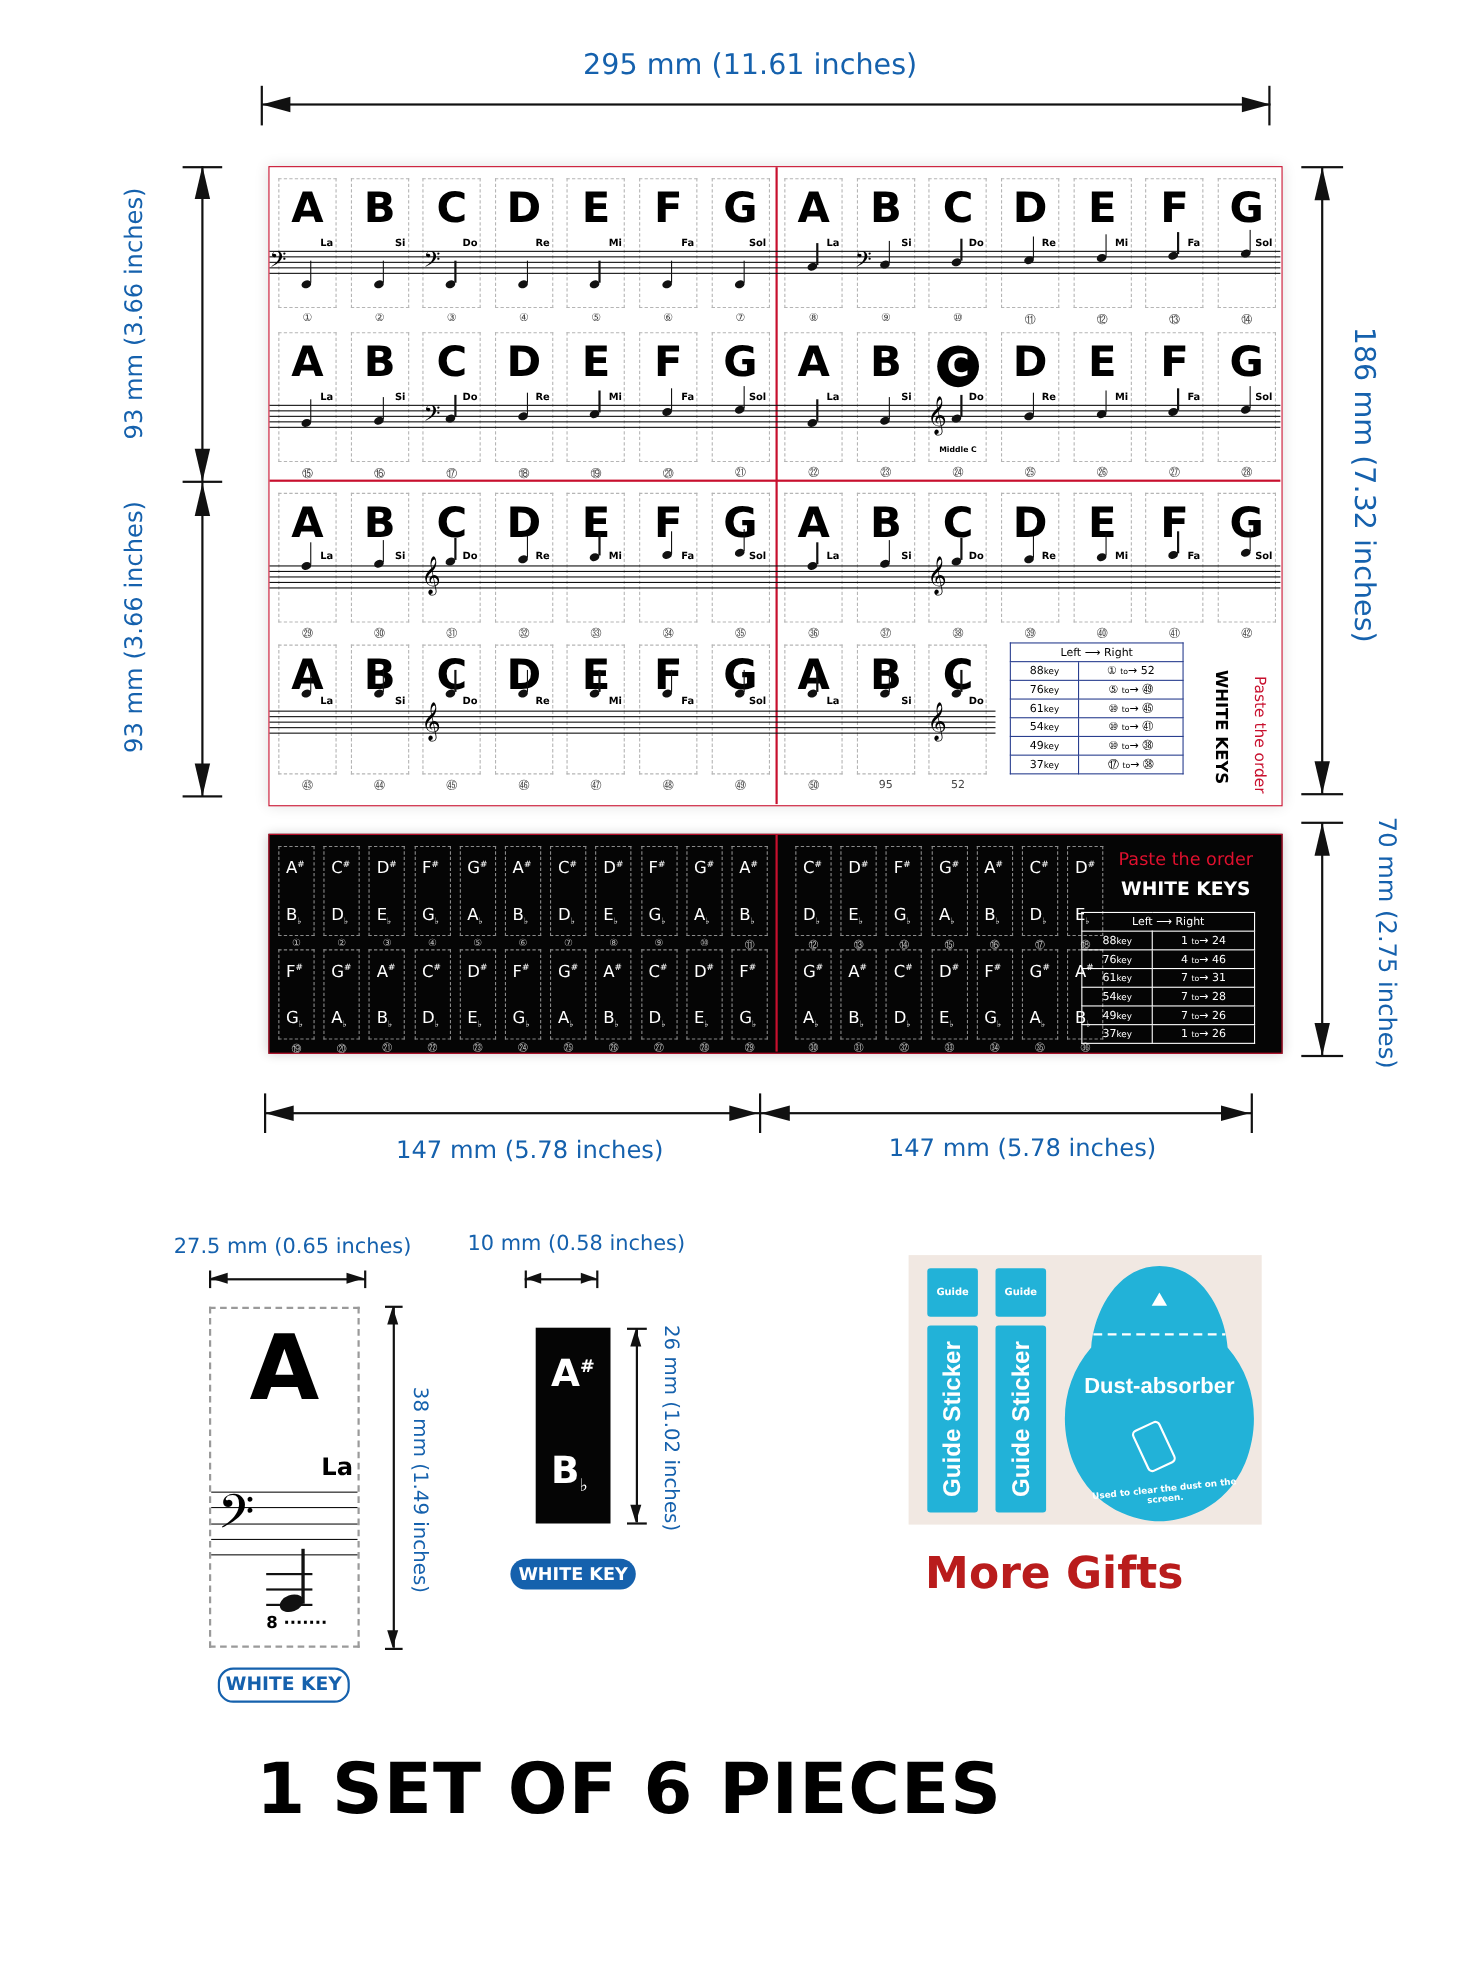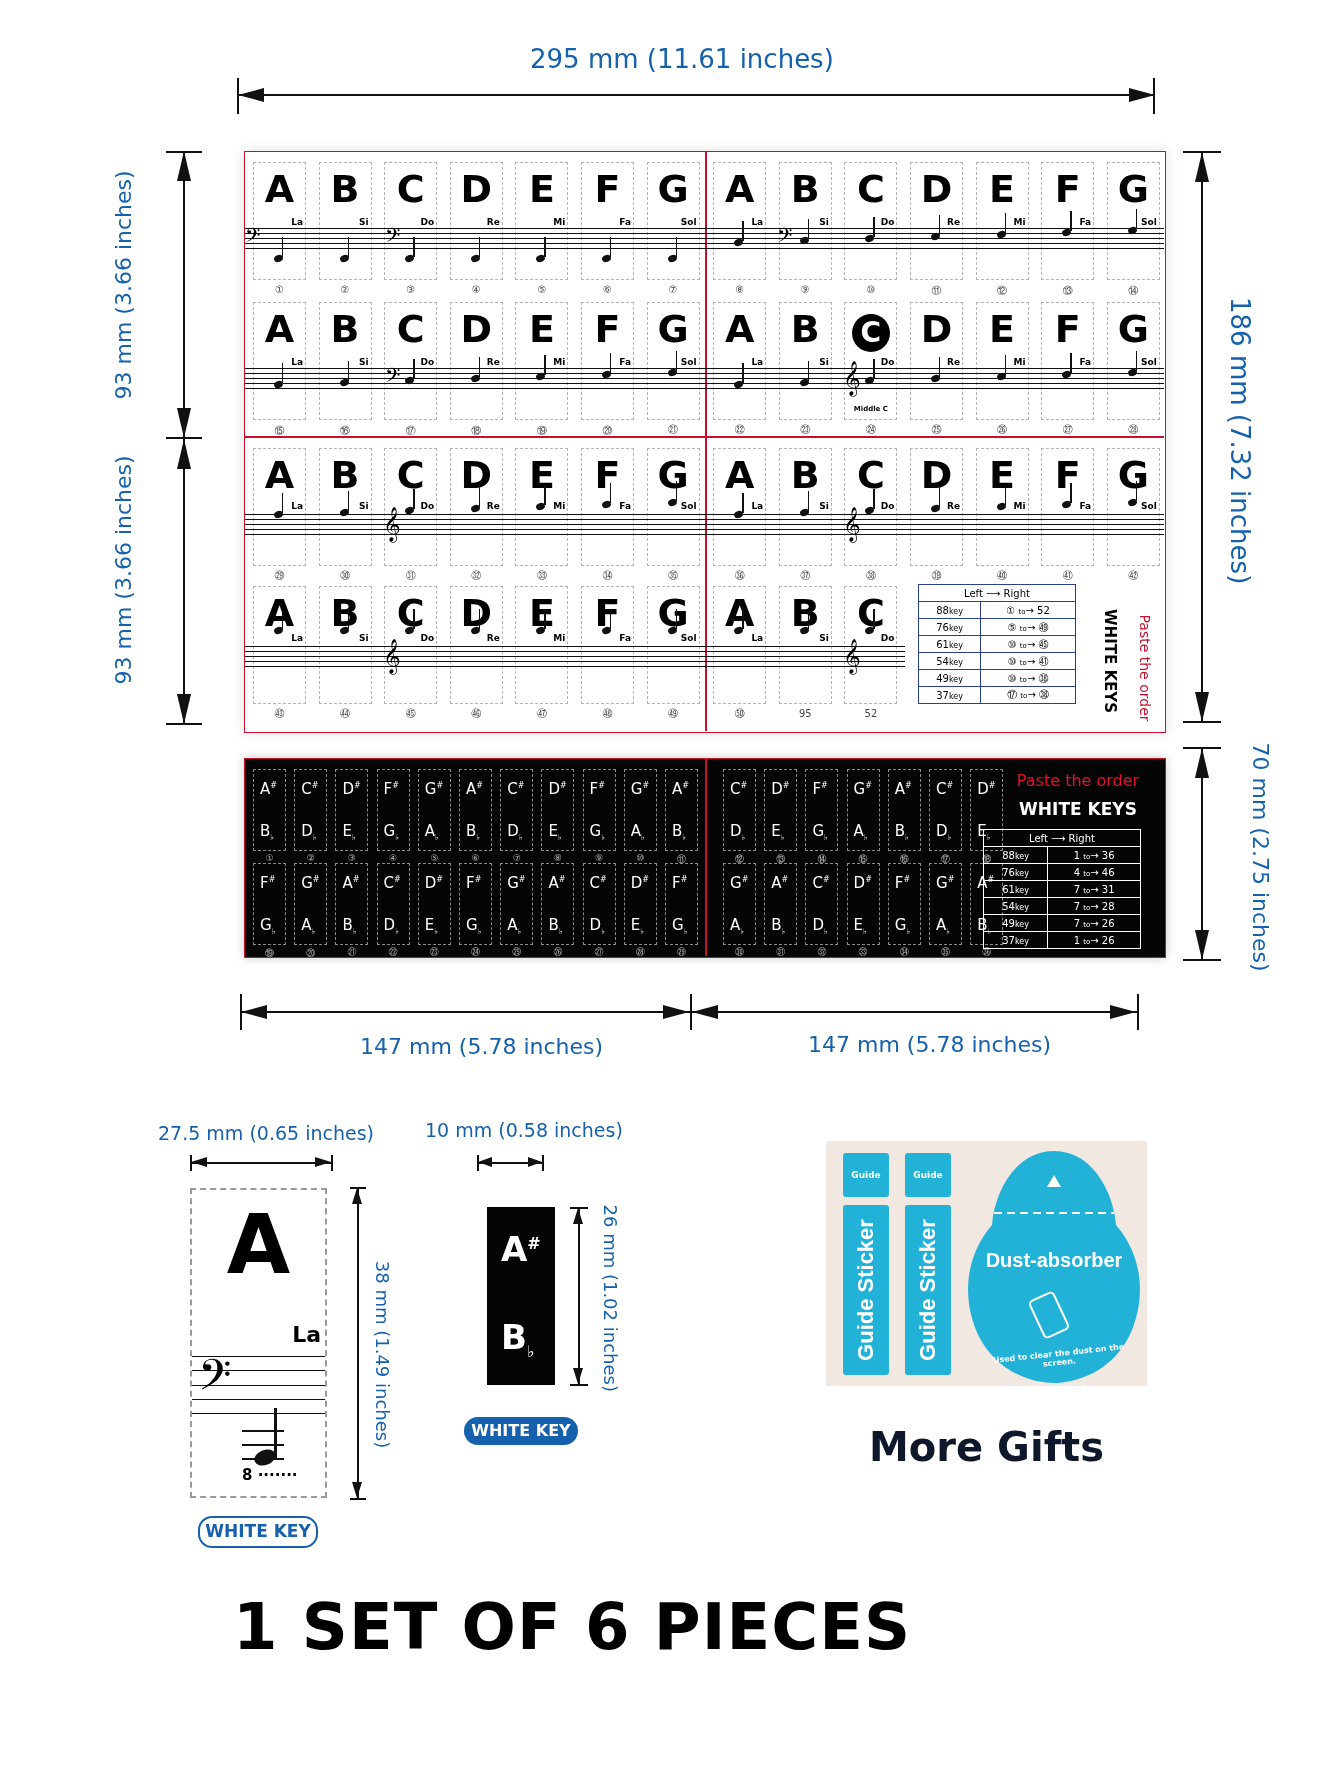--- a/index.html
+++ b/index.html
@@ -724,21 +724,21 @@
   <div class="abs" style="left:748px; top:40px; width:170px; text-align:center; color:#fff; font-weight:bold; font-size:17px;">WHITE KEYS</div>
   <table class="btable" style="left:738px; top:70px; width:158px;">
     <tbody>
         <tr>
           <td colspan="2"><span>Left</span> ⟶ <span>Right</span></td>
         </tr>
     </tbody>
       <tbody id="btable-body">
         <tr>
           <td><span>88</span><small style="font-size:8px">key</small></td>
-          <td><span>1</span> <small style="font-size:7px">to</small>→ <span>36</span></td>
+          <td><span>1</span> <small style="font-size:7px">to</small>→ <span>24</span></td>
         </tr>
         <tr>
           <td><span>76</span><small style="font-size:8px">key</small></td>
           <td><span>4</span> <small style="font-size:7px">to</small>→ <span>46</span></td>
         </tr>
         <tr>
           <td><span>61</span><small style="font-size:8px">key</small></td>
           <td><span>7</span> <small style="font-size:7px">to</small>→ <span>31</span></td>
         </tr>
         <tr>
@@ -832,15 +832,15 @@
     </div>
   <svg class="abs" style="left:138px; top:4px;" width="180" height="240" viewBox="0 0 180 240">
     <path d="M90 6 C 130 6, 150 50, 152 80 C 178 110, 182 150, 168 185 C 150 228, 110 238, 90 238 C 70 238, 30 228, 12 185 C -2 150, 2 110, 28 80 C 30 50, 50 6, 90 6 Z" fill="#22b2d8"></path>
     <polygon points="90,30 83,42 97,42" fill="#fff"></polygon>
     <line x1="30" y1="68" x2="150" y2="68" stroke="#fff" stroke-width="2" stroke-dasharray="8 5"></line>
     <rect x="72" y="150" width="26" height="40" rx="4" fill="none" stroke="#fff" stroke-width="2" transform="rotate(-25 85 170)"></rect>
   </svg>
   <div class="abs" style="left:148px; top:108px; width:160px; text-align:center; color:#fff; font-weight:bold; font-size:20px; font-family:'Liberation Sans', sans-serif;">Dust-absorber</div>
   <div class="abs" style="left:158px; top:208px; width:150px; text-align:center; color:#fff; font-size:8px; font-weight:bold; transform:rotate(-6deg);">Used to clear the dust on the screen.</div>
 </div>
-<div class="abs" style="left:826px; top:1408px; width:321px; text-align:center; color:#0f172a; font-weight:bold; font-size:40px;margin-top:16px;">More Gifts</div>
+<div class="abs" style="left:798px; top:1408px; width:321px; text-align:center; color:#b91c1c; font-weight:bold; font-size:40px;">More Gifts</div>
 
 <div class="abs" style="left:0; width:1144px; top:1590px; text-align:center; font-weight:bold; font-size:64px; letter-spacing:1px;">1 SET OF 6 PIECES</div>
 
 </body></html>

